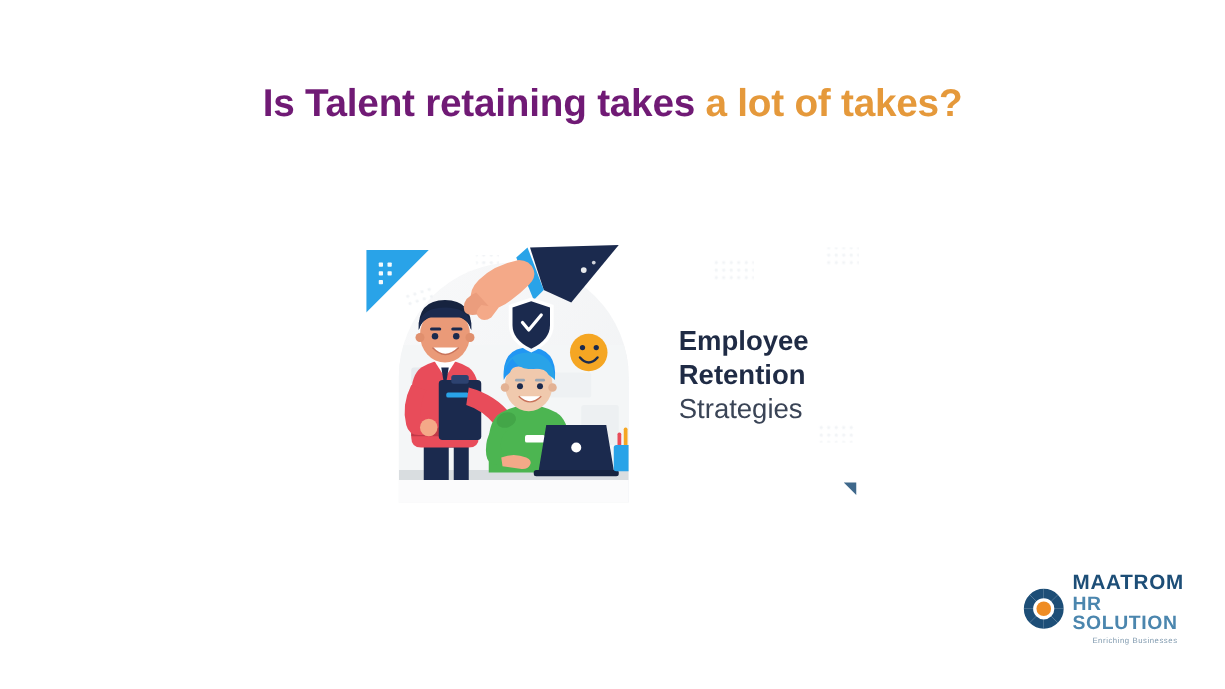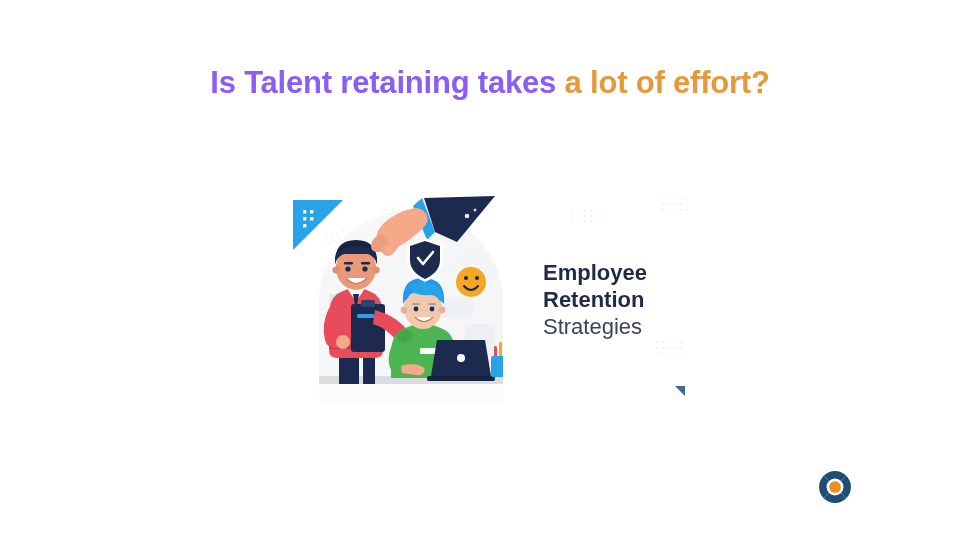--- a/index.html
+++ b/index.html
@@ -25,21 +25,21 @@
     left: 0;
     top: 64px;
     width: 980px;
     text-align: center;
     font-size: 31px;
     font-weight: bold;
     letter-spacing: -0.2px;
     line-height: 1.2;
     white-space: nowrap;
   }
-  #headline .part-a { color: #8b5cf6; }
+  #headline .part-a { color: #701a75; }
   #headline .part-b { color: #e5993b; }
 
   
   #illustration {
     position: absolute;
     left: 289px;
     top: 190px;
     width: 400px;
     height: 212px;
     text-align: center;
@@ -87,21 +87,21 @@
     margin-top: 3px;
     text-align: center;
   }
 </style>
 </head>
 <body>
 
 <div id="slide">
 
   <div id="headline">
-    <span class="part-a nowrap">Is Talent retaining takes </span><span class="part-b nowrap">a lot of effort?</span>
+    <span class="part-a nowrap">Is Talent retaining takes </span><span class="part-b nowrap">a lot of takes?</span>
   </div>
 
   <div id="illustration">
     <svg width="400" height="212" viewBox="0 0 400 212" xmlns="http://www.w3.org/2000/svg">
       <defs>
         <clipPath id="domeClip">
           <path d="M30 212 L30 112 A92 92 0 0 1 214 112 L214 212 Z"></path>
         </clipPath>
         <linearGradient id="domeGrad" x1="0" y1="0" x2="1" y2="1">
           <stop offset="0%" stop-color="#f2f3f5"></stop>
@@ -277,15 +277,20 @@
           <path d="M62 32 a30 30 0 0 1 -8.8 21.2 l-9.9 -9.9 a16 16 0 0 0 4.7 -11.3 Z"></path>
           <path d="M53.2 53.2 A30 30 0 0 1 32 62 l0 -14 a16 16 0 0 0 11.3 -4.7 Z"></path>
           <path d="M32 62 a30 30 0 0 1 -21.2 -8.8 l9.9 -9.9 a16 16 0 0 0 11.3 4.7 Z"></path>
           <path d="M10.8 53.2 A30 30 0 0 1 2 32 l14 0 a16 16 0 0 0 4.7 11.3 Z"></path>
           <path d="M2 32 a30 30 0 0 1 8.8 -21.2 l9.9 9.9 a16 16 0 0 0 -4.7 11.3 Z"></path>
           <path d="M10.8 10.8 A30 30 0 0 1 32 2 l0 14 a16 16 0 0 0 -11.3 4.7 Z"></path>
         </g>
         <circle cx="32" cy="32" r="11" fill="#ef8c23"></circle>
       </svg>
     </div>
+    <div id="logo-text">
+      <div id="logo-line1">MAATROM</div>
+      <div id="logo-line2">HR SOLUTION</div>
+      <div id="logo-line3">Enriching Businesses</div>
+    </div>
   </div>
 
 </div>
 
 </body></html>

